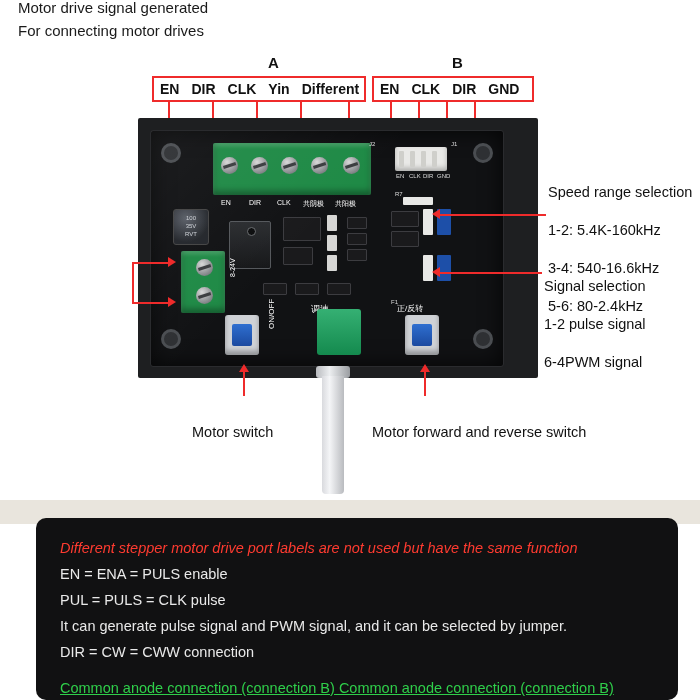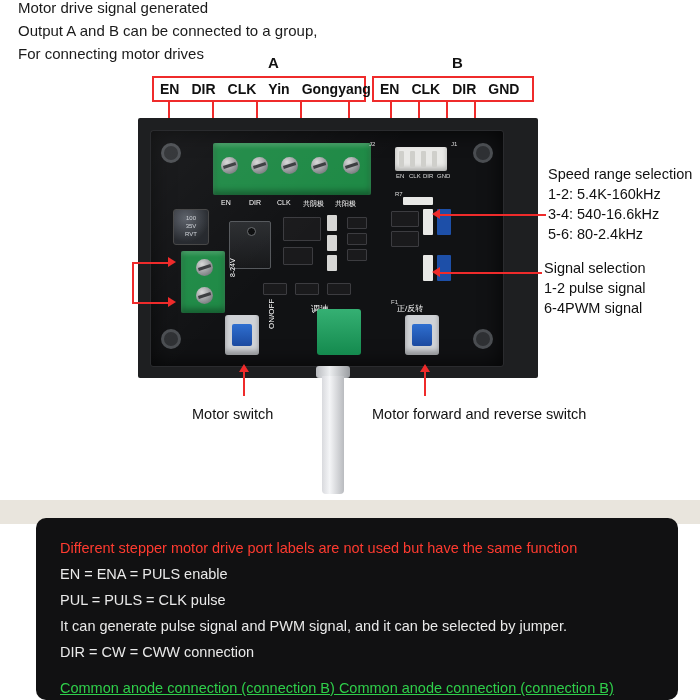--- a/index.html
+++ b/index.html
@@ -29,21 +29,21 @@
     box-sizing:border-box;
     height:26px;
   }
   .redbox span{
     font-size:14px;font-weight:700;color:#111;
     padding:0 6px;white-space:nowrap;
   }
 
   
   .callout{position:absolute;font-size:14.5px;line-height:20px;color:#111;}
-  .callout div{white-space:nowrap;}
+  .callout div{white-space:nowrap;margin-top:18px;}
 
   
   .rline{position:absolute;background:#ef2b2b;}
   .vline{width:2px;}
   .hline{height:2px;}
   .arrow-left{
     position:absolute;width:0;height:0;
     border-top:5px solid transparent;border-bottom:5px solid transparent;
     border-right:8px solid #ef2b2b;
   }
@@ -145,45 +145,44 @@
     position:absolute;left:172px;top:210px;width:34px;height:12px;
     background:linear-gradient(90deg,#b9bbbf,#eceef0 40%,#9a9da1);border-radius:3px;
   }
 
   
   .panel{
     position:absolute;left:36px;top:518px;width:642px;height:182px;
     background:#111112;border-radius:10px;
   }
   .panel .line{position:absolute;left:24px;font-size:14.5px;color:#e9e9e9;white-space:nowrap;}
-  .panel .red{color:#ff3b30;}
+  .panel .red{color:#ff3b30;font-style:italic;}
   .panel .green{color:#2fcf4a;}
 
   .band{position:absolute;left:0;top:500px;width:700px;height:24px;background:#e9e5dd;}
 </style>
 </head>
 <body>
 
 <div class="root">
 
   <div class="top-text">
     <div>Motor drive signal generated</div>
-    <div>Output A and B can be connected to a group,</div>
     <div>For connecting motor drives</div>
   </div>
 
   <div class="grp-letter" style="left:268px;top:54px;">A</div>
   <div class="grp-letter" style="left:452px;top:54px;">B</div>
 
   <div class="redbox" style="left:152px;top:76px;width:214px;">
     <span>EN</span>
     <span>DIR</span>
     <span>CLK</span>
     <span>Yin</span>
-    <span>Gongyang</span>
+    <span>Different</span>
   </div>
 
   <div class="redbox" style="left:372px;top:76px;width:162px;">
     <span>EN</span>
     <span>CLK</span>
     <span>DIR</span>
     <span>GND</span>
   </div>
 
   <div class="rline vline" style="left:168px;top:102px;height:46px;"></div>

